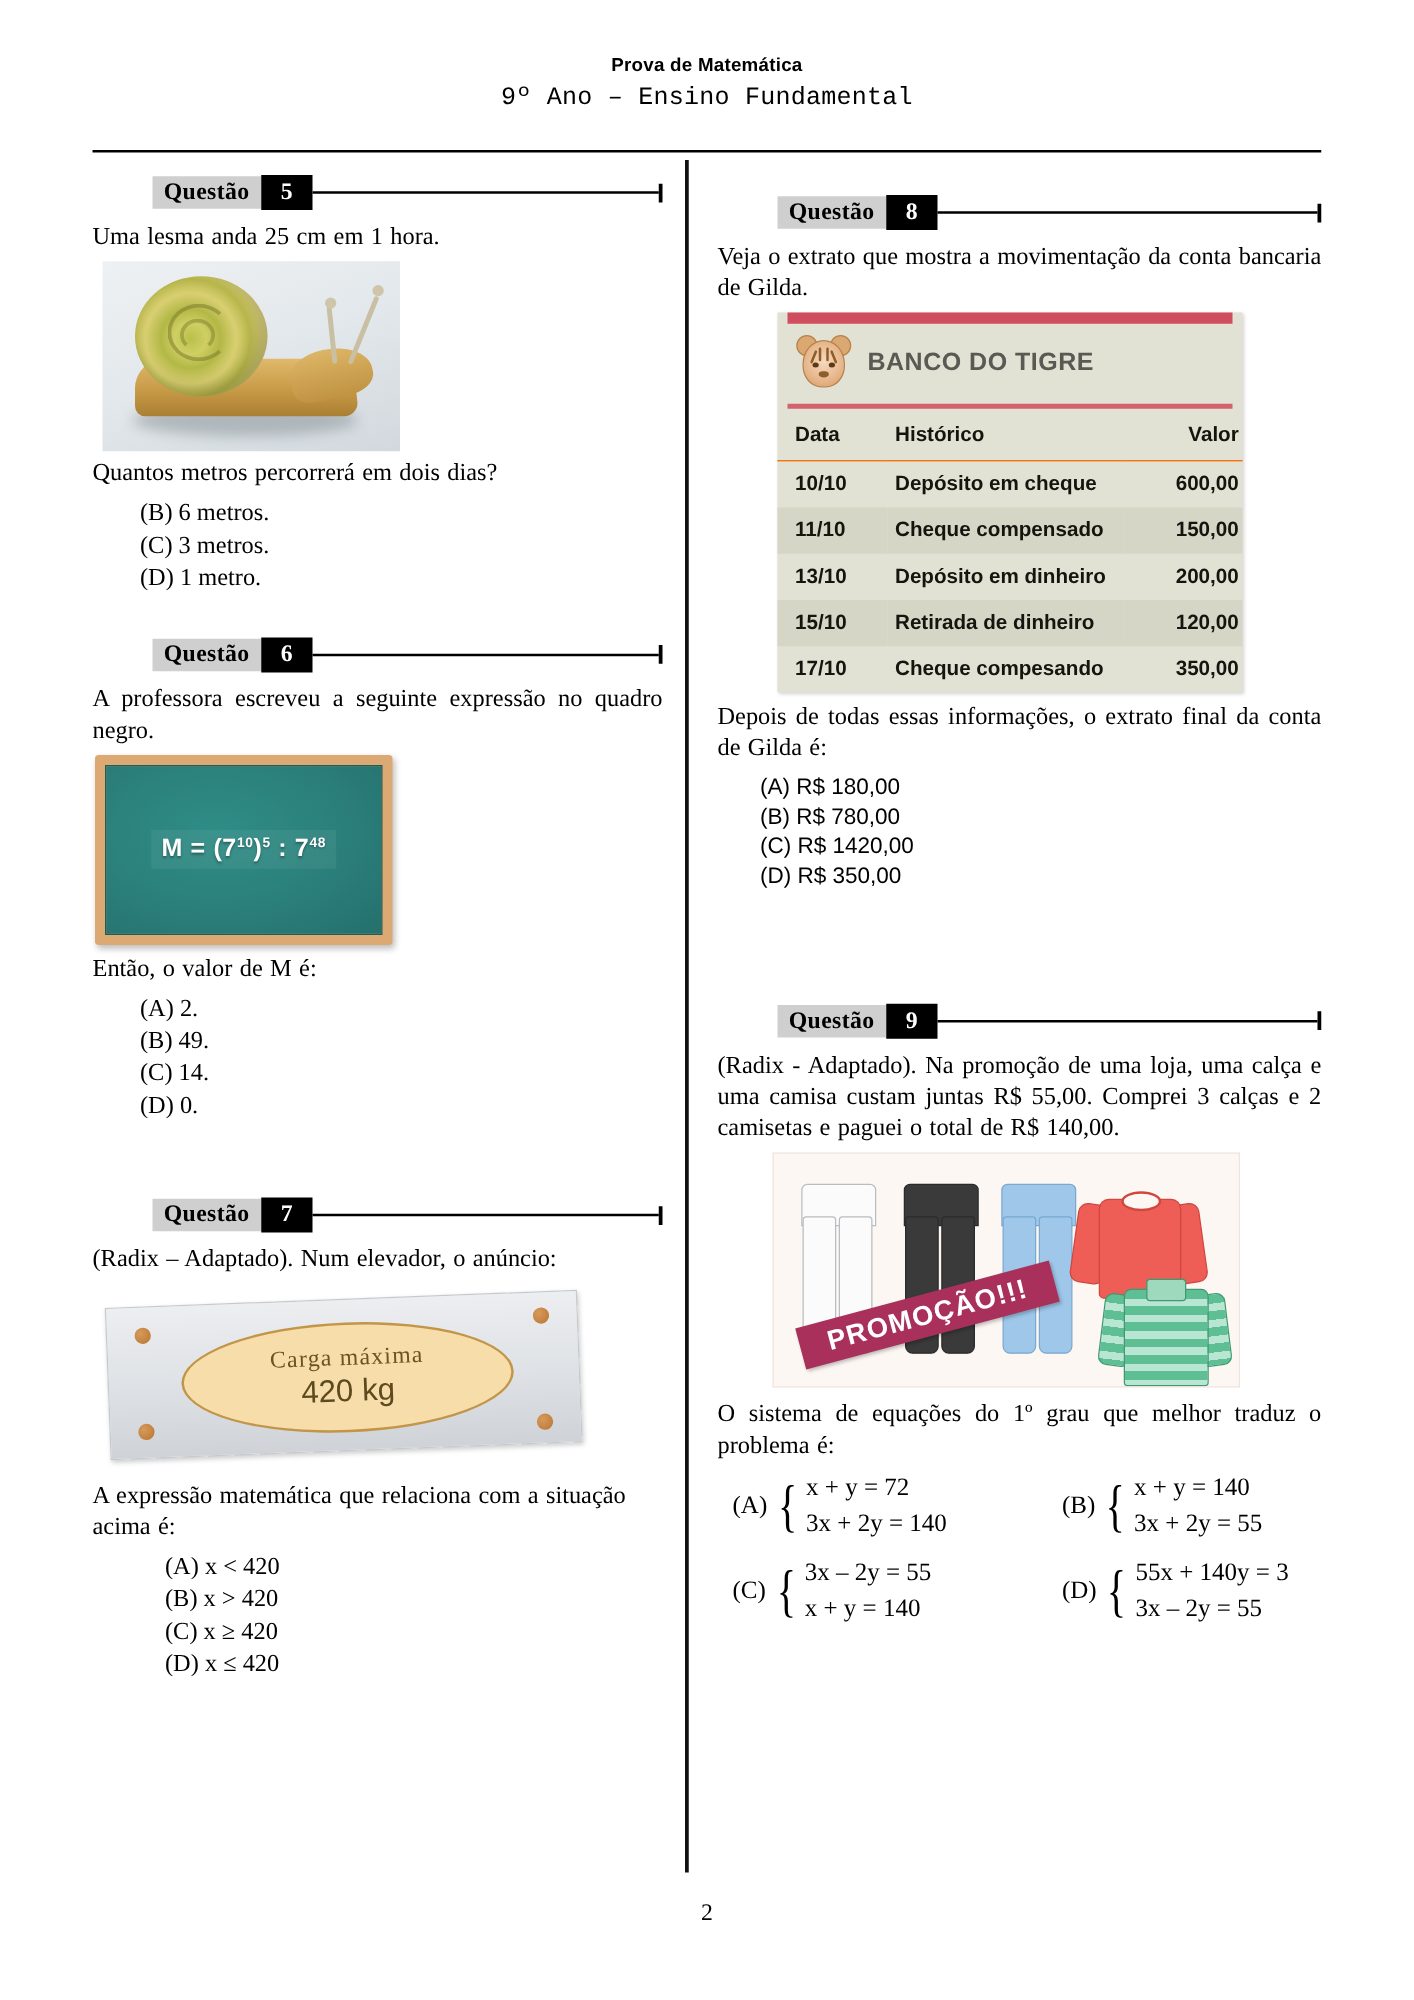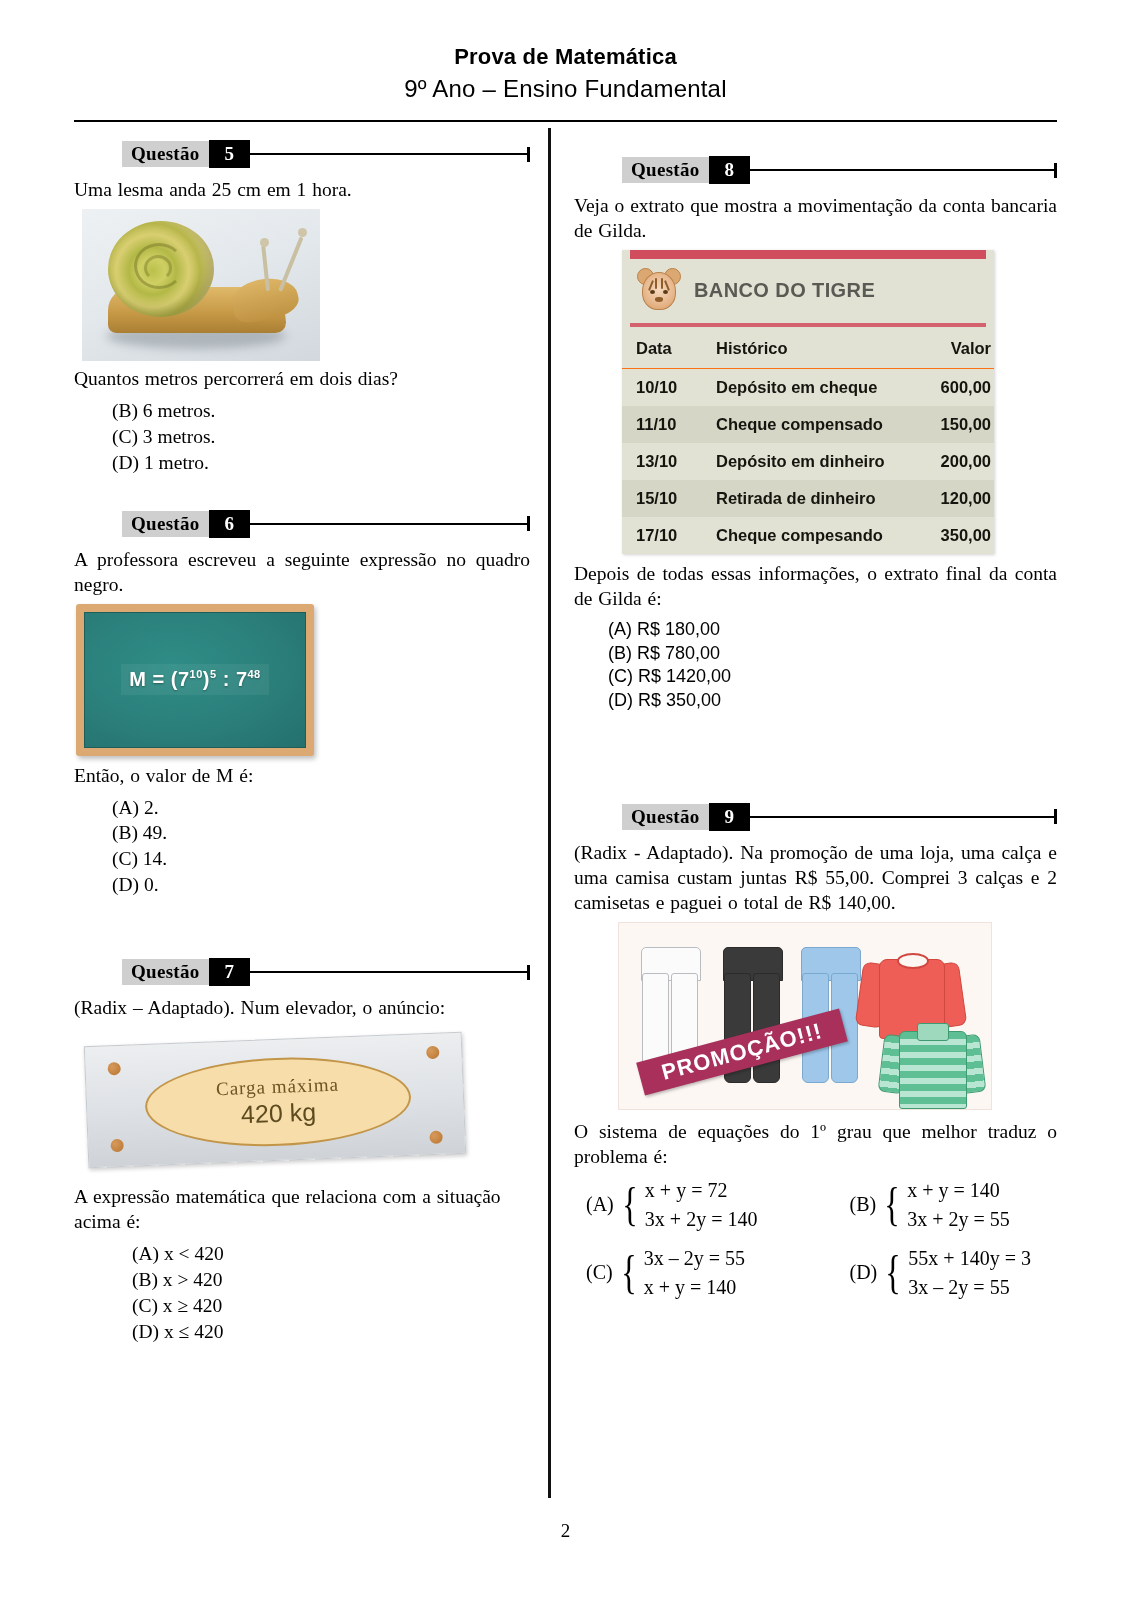--- a/index.html
+++ b/index.html
@@ -17,27 +17,27 @@
   }
 
   
   .page-header {
     text-align: center;
     padding-top: 44px;
   }
   .exam-title {
     font-family: "Liberation Sans", sans-serif;
     font-weight: bold;
-    font-size: 22px;
+    font-size: 15px;
     letter-spacing: .2px;
     line-height: 1.15;
   }
   .exam-subtitle {
-    font-family: Liberation Sans, sans-serif;
-    font-size: 24px;
+    font-family: Liberation Mono, monospace;
+    font-size: 20px;
     margin-top: 6px;
     letter-spacing: .2px;
   }
   .header-watermark {
     position: absolute;
     left: 78px;
     top: 58px;
     width: 230px;
     height: 52px;
     color: #f3f3f3;

